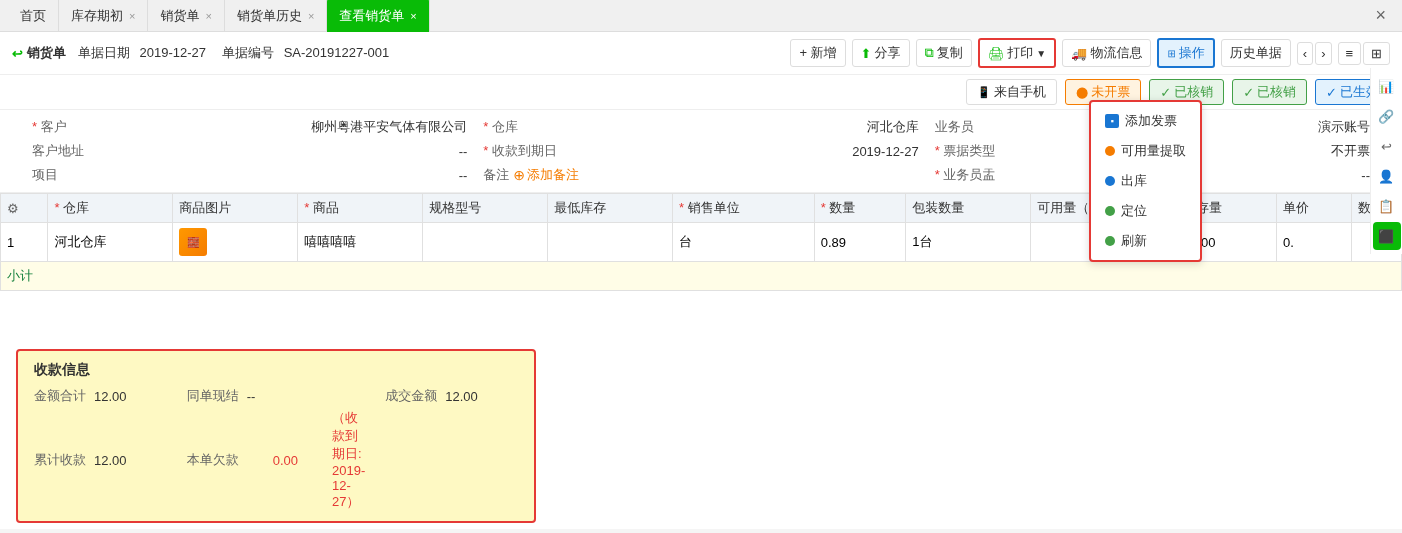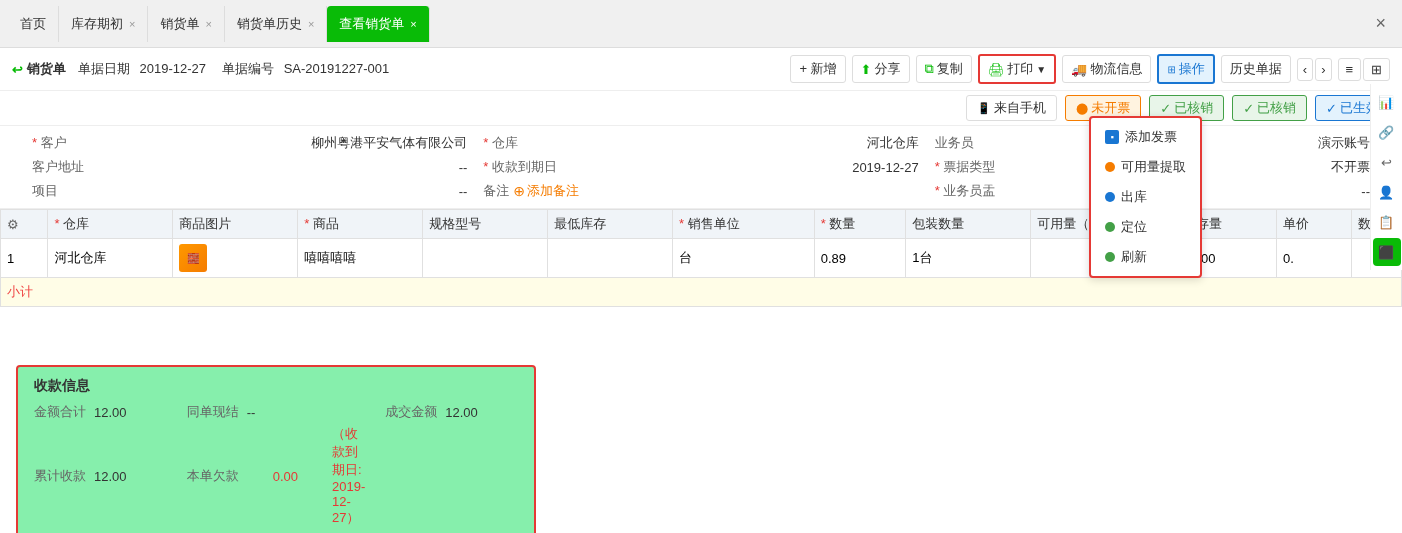--- a/index.html
+++ b/index.html
@@ -5,21 +5,21 @@
     * { box-sizing: border-box; margin: 0; padding: 0; font-family: 'Microsoft YaHei', '微软雅黑', sans-serif; font-size: 13px; }
     body { background: #f5f5f5; overflow: hidden; }
 
     
     .tab-bar {
       display: flex;
       align-items: center;
       background: #f0f0f0;
       border-bottom: 1px solid #ddd;
       padding: 0 8px;
-      height: 48px;
+      height: 32px;
     }
     .tab-item {
       display: flex;
       align-items: center;
       padding: 0 12px;
       height: 36px;
       cursor: pointer;
       border-right: 1px solid #ddd;
       color: #333;
       white-space: nowrap;
@@ -241,21 +241,21 @@
       content: '* ';
       color: #e53935;
     }
     .data-table td {
       border: 1px solid #e0e0e0;
       padding: 5px 6px;
       white-space: nowrap;
     }
     .subtotal-row td {
       background: #fffde7;
-      color: #ef4444;
+      color: #15803d;
     }
     .gear-icon { color: #666; }
     .product-img {
       width: 28px;
       height: 28px;
       background: linear-gradient(135deg, #ff9800, #f57c00);
       border-radius: 3px;
       display: inline-flex;
       align-items: center;
       justify-content: center;
@@ -265,21 +265,21 @@
 
     
     .payment-info-container {
       padding: 10px 16px 6px 16px;
     }
     .payment-info-box {
       border: 2px solid #e53935;
       border-radius: 4px;
       padding: 10px 16px;
       max-width: 520px;
-      background: #86efac;
+      background: #fef9c3;
     }
     .payment-title {
       font-weight: bold;
       color: #333;
       margin-bottom: 8px;
       font-size: 14px;
     }
     .payment-rows {
       display: grid;
       grid-template-columns: 1fr 1fr 1fr;

